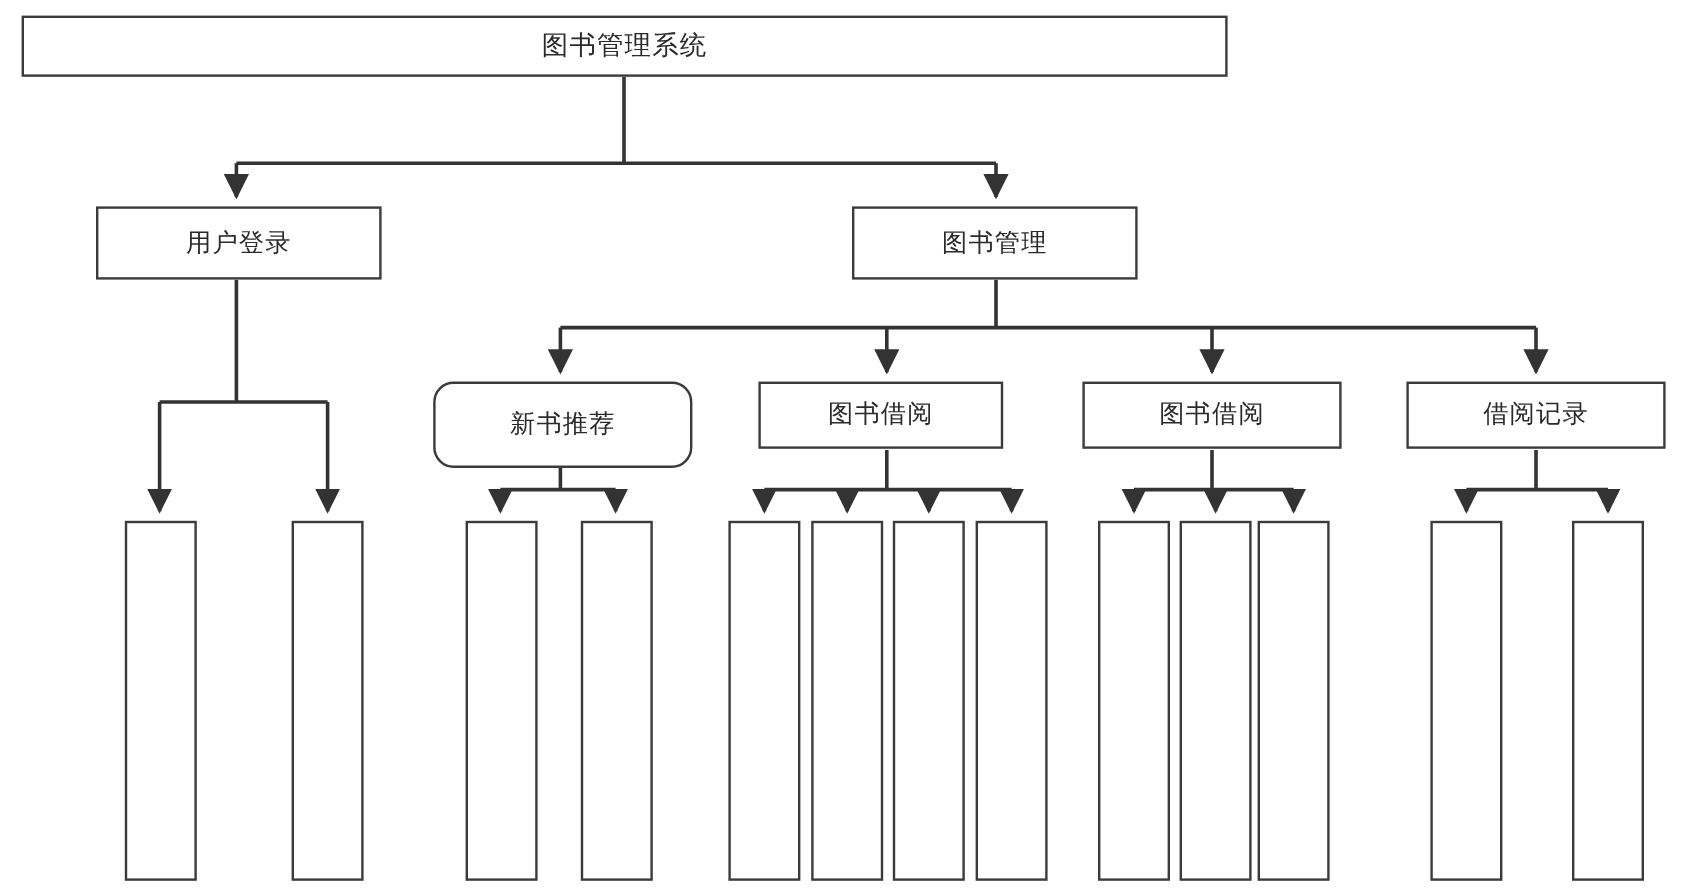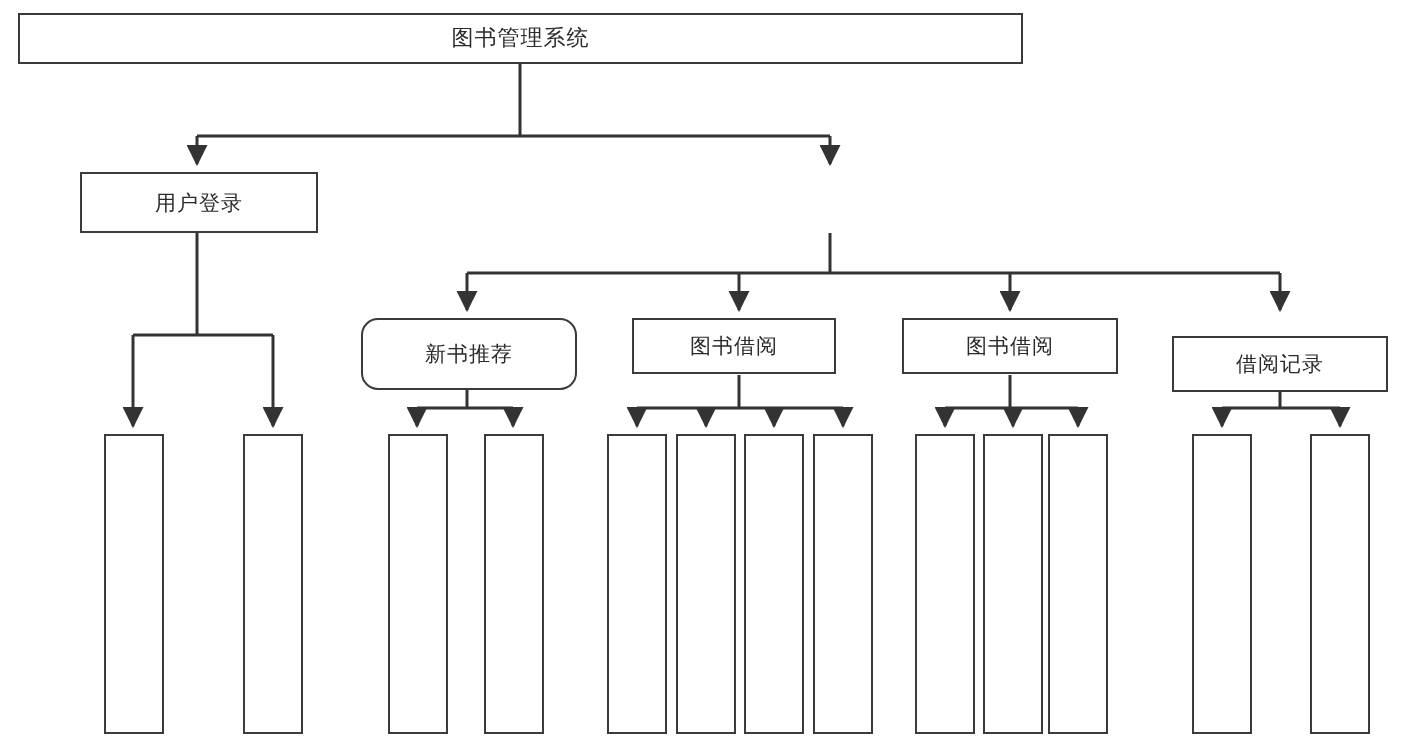--- a/index.html
+++ b/index.html
@@ -128,31 +128,34 @@
     </g>
   </svg>
 
   <div class="node horiz root" style="left:18px; top:13px; width:1005px; height:51px;">
     <span class="htext">图书管理系统</span>
   </div>
 
   <div class="node horiz" style="left:80px; top:172px; width:238px; height:61px;">
     <span class="htext">用户登录</span>
   </div>
+  <div class="node horiz" style="left:710px; top:172px; width:238px; height:61px;">
+    <span class="htext">图书管理</span>
+  </div>
 
   <div class="node horiz" style="left:361px; top:318px; width:216px; height:72px;border-radius:17px;">
     <span class="htext">新书推荐</span>
   </div>
   <div class="node horiz" style="left:632px; top:318px; width:204px; height:56px;">
     <span class="htext">图书借阅</span>
   </div>
   <div class="node horiz" style="left:902px; top:318px; width:216px; height:56px;">
     <span class="htext">图书借阅</span>
   </div>
-  <div class="node horiz" style="left:1172px; top:336px; width:216px; height:56px;">
+  <div class="node horiz" style="left:1172px; top:318px; width:216px; height:56px;">
     <span class="htext">借阅记录</span>
   </div>
 
   <div class="node vert" style="left:104px; top:434px; width:60px; height:300px;">
     <span class="vtext">用户登录</span>
   </div>
   <div class="node vert" style="left:243px; top:434px; width:60px; height:300px;">
     <span class="vtext">注销登录</span>
   </div>
 

